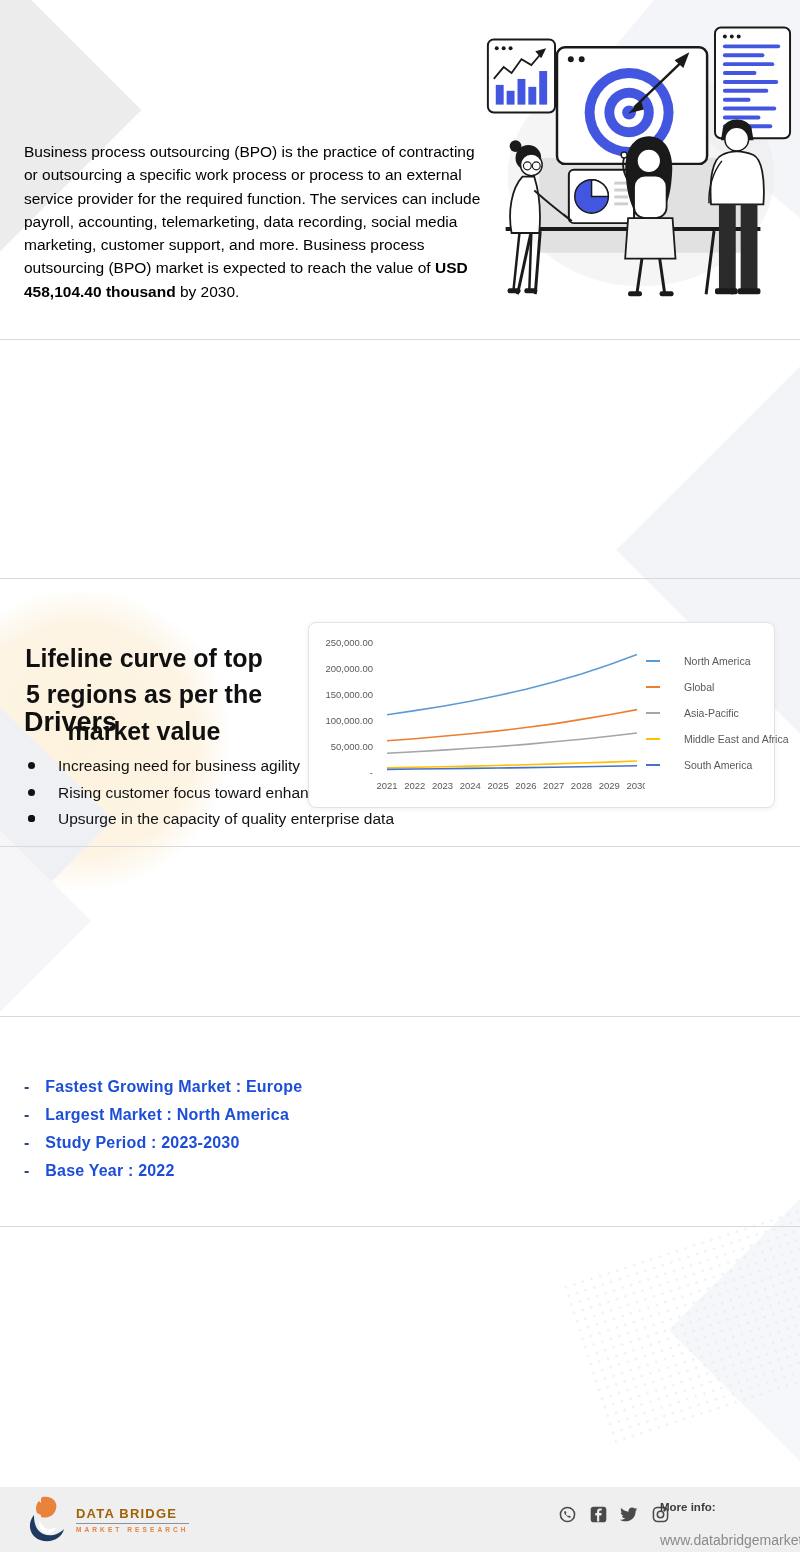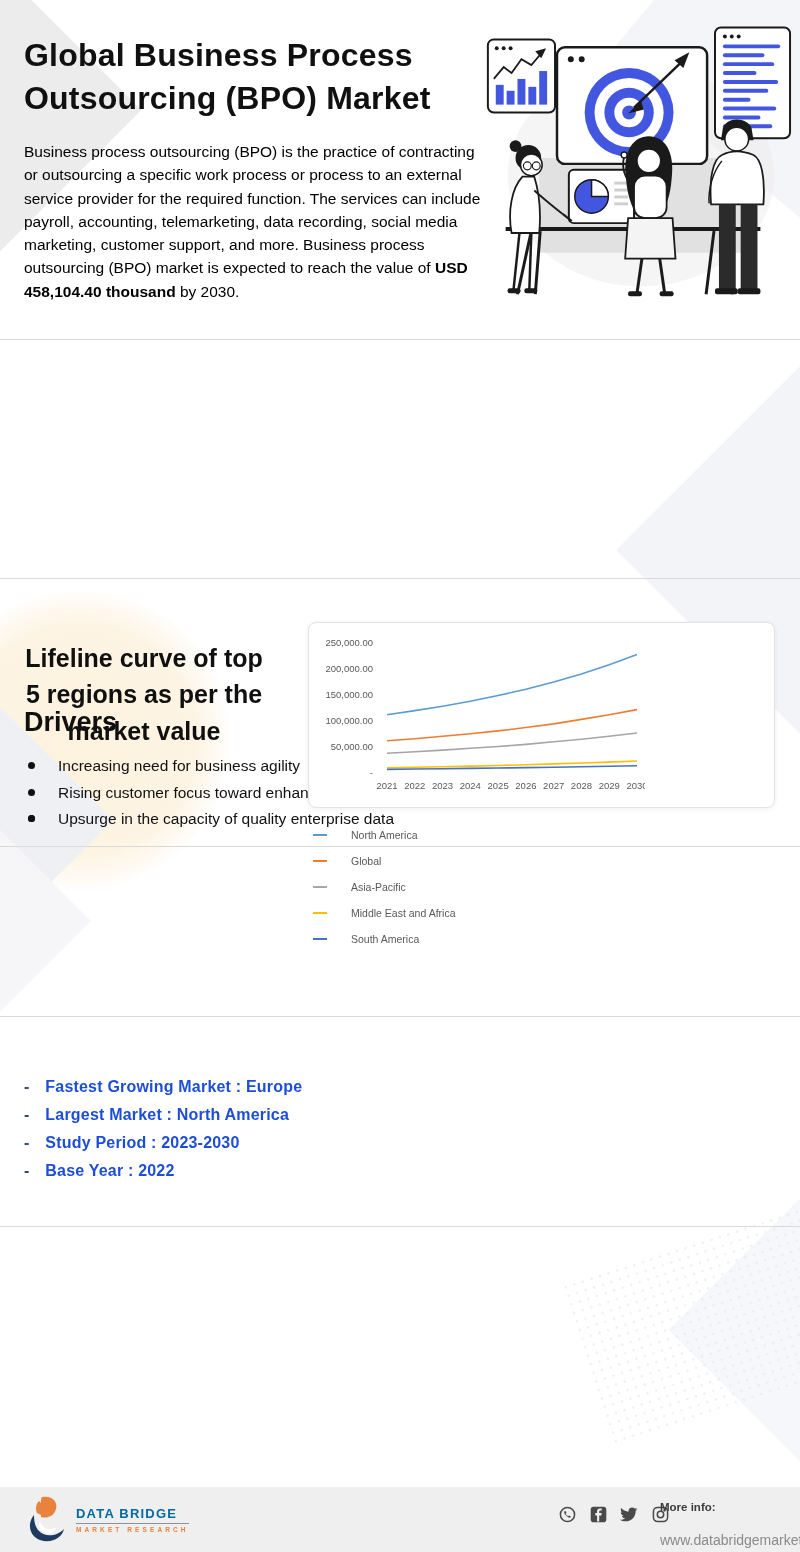--- a/index.html
+++ b/index.html
@@ -34,38 +34,38 @@
   .drivers h2 { position:absolute; left:24px; top:368px; font-size:27px; font-weight:bold; color:#101010; }
   .drivers ul { position:absolute; left:24px; top:418px; list-style:none; }
   .drivers li { font-size:15.5px; color:#111; margin-bottom:8.5px; padding-left:34px; position:relative; }
   .drivers li .bullet { position:absolute; left:4px; top:5px; width:7px; height:7px; border-radius:50%; background:#111; }
 
   
   .lifeline-heading { position:absolute; left:24px; top:640px; width:240px; font-size:25px; line-height:1.45;
                       font-weight:bold; color:#101010;text-align:center; }
   .chart-card { position:absolute; left:308px; top:622px; width:467px; height:186px; background:#fff;
                 border:1px solid #e2e2e8; border-radius:8px; box-shadow:0 1px 5px rgba(40,40,80,.07);
-                display:flex; padding:8px 6px 4px 4px;flex-direction:column; }
+                display:flex; padding:8px 6px 4px 4px; }
   .chart-svg-wrap { flex:1 1 auto; }
   .chart-legend { width:122px; padding-top:24px; }
   .legend-item { display:flex; align-items:center; margin-bottom:14px;gap:21px; }
   .legend-dash { width:14px; height:2px; margin-right:3px; flex:0 0 auto; }
   .legend-label { font-size:10.5px; color:#595959; white-space:nowrap; }
 
   
   .facts { position:absolute; left:24px; top:1078px; }
   .fact-row { display:flex; margin-bottom:10px; align-items:baseline; }
   .fact-dash { color:#2e4a7a; font-weight:bold; margin-right:16px; font-size:16px; }
   .fact-text { font-size:16px; font-weight:bold; color:#1d4ed8; letter-spacing:.2px; }
 
   
   .footer { position:absolute; left:0; top:1487px; width:800px; height:65px; background:#efefef; }
   .footer-logo { position:absolute; left:26px; top:8px; display:flex; align-items:center; }
   .db-text { margin-left:8px; }
-  .db-name { font-size:13px; font-weight:bold; color:#0369a1; letter-spacing:1.2px;
+  .db-name { font-size:13px; font-weight:bold; color:#a16207; letter-spacing:1.2px;
              border-bottom:1px solid #8a93a0; padding-bottom:2px; }
   .db-sub { font-size:6.5px; color:#e8823c; letter-spacing:3.1px; margin-top:2px; font-weight:bold; }
   .footer-social { position:absolute; left:558px; top:18px; display:flex; gap:13px; align-items:center; }
   .social-btn { width:18px; height:18px; display:flex; align-items:center; justify-content:center; cursor:pointer; }
   .more-info { position:absolute; left:660px; top:14px; }
   .more-info-label { font-size:11.5px; font-weight:bold; color:#3c3c3c; }
   .more-info-url { font-size:14px; color:#8a8a8a; margin-top:19px; }
 </style>
 </head>
 <body>
@@ -73,21 +73,20 @@
 <div class="deco deco-diamond-tl"></div>
 <div class="deco deco-tr-hero"></div>
 <div class="deco deco-drivers-chev"></div>
 <div class="deco deco-peach"></div>
 <div class="deco deco-chart-bl"></div>
 <div class="deco deco-seg-tl"></div>
 <div class="deco deco-comp-tr"></div>
 <div class="deco deco-comp-dots"></div>
 
 <header class="section hero">
-  <h1>Global Business Process Outsourcing (BPO) Market</h1>
   <p class="desc"><span>Business process outsourcing (BPO) is the practice of contracting or outsourcing a specific work process or process to an external service provider for the required function. The services can include payroll, accounting, telemarketing, data recording, social media marketing, customer support, and more. Business process outsourcing (BPO) market is expected to reach the value of </span><strong>USD 458,104.40 thousand</strong><span> by 2030.</span></p>
 
   <div class="hero-illustration">
     <svg viewBox="0 0 320 290" width="316" height="290">
       <ellipse cx="165" cy="168" rx="135" ry="112" fill="#ececec" opacity="0.5"></ellipse>
       <rect x="62" y="150" width="205" height="96" fill="#d9d9d9" opacity="0.75"></rect>
 
       <rect x="240" y="18" width="76" height="112" rx="6" fill="#fff" stroke="#1a1a1a" stroke-width="2"></rect>
       <circle cx="250" cy="27" r="2" fill="#1a1a1a"></circle>
         <circle cx="257" cy="27" r="2" fill="#1a1a1a"></circle>

